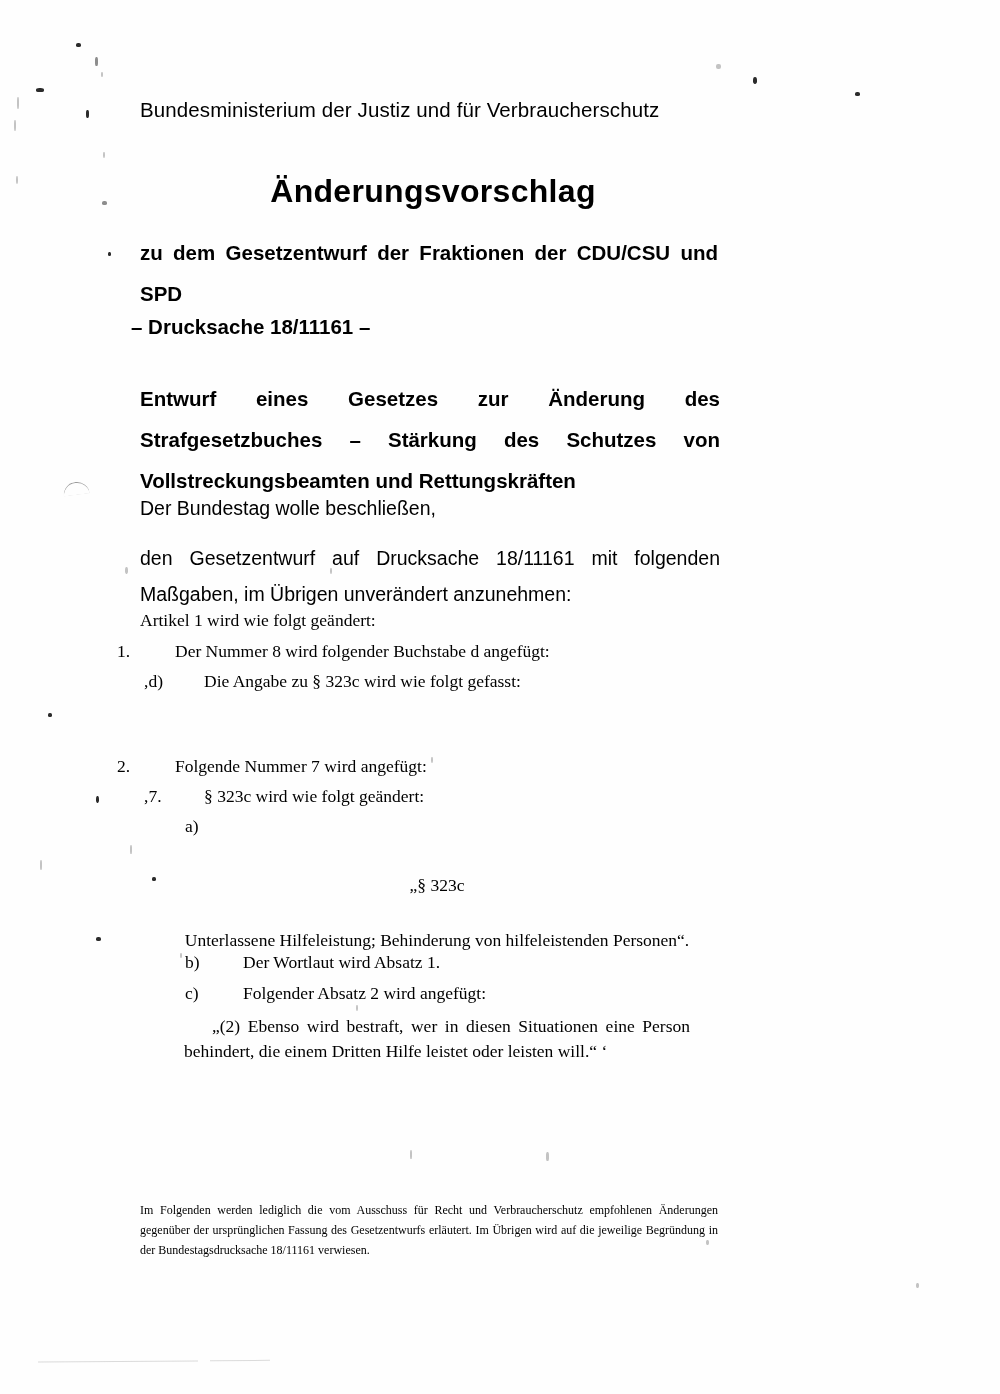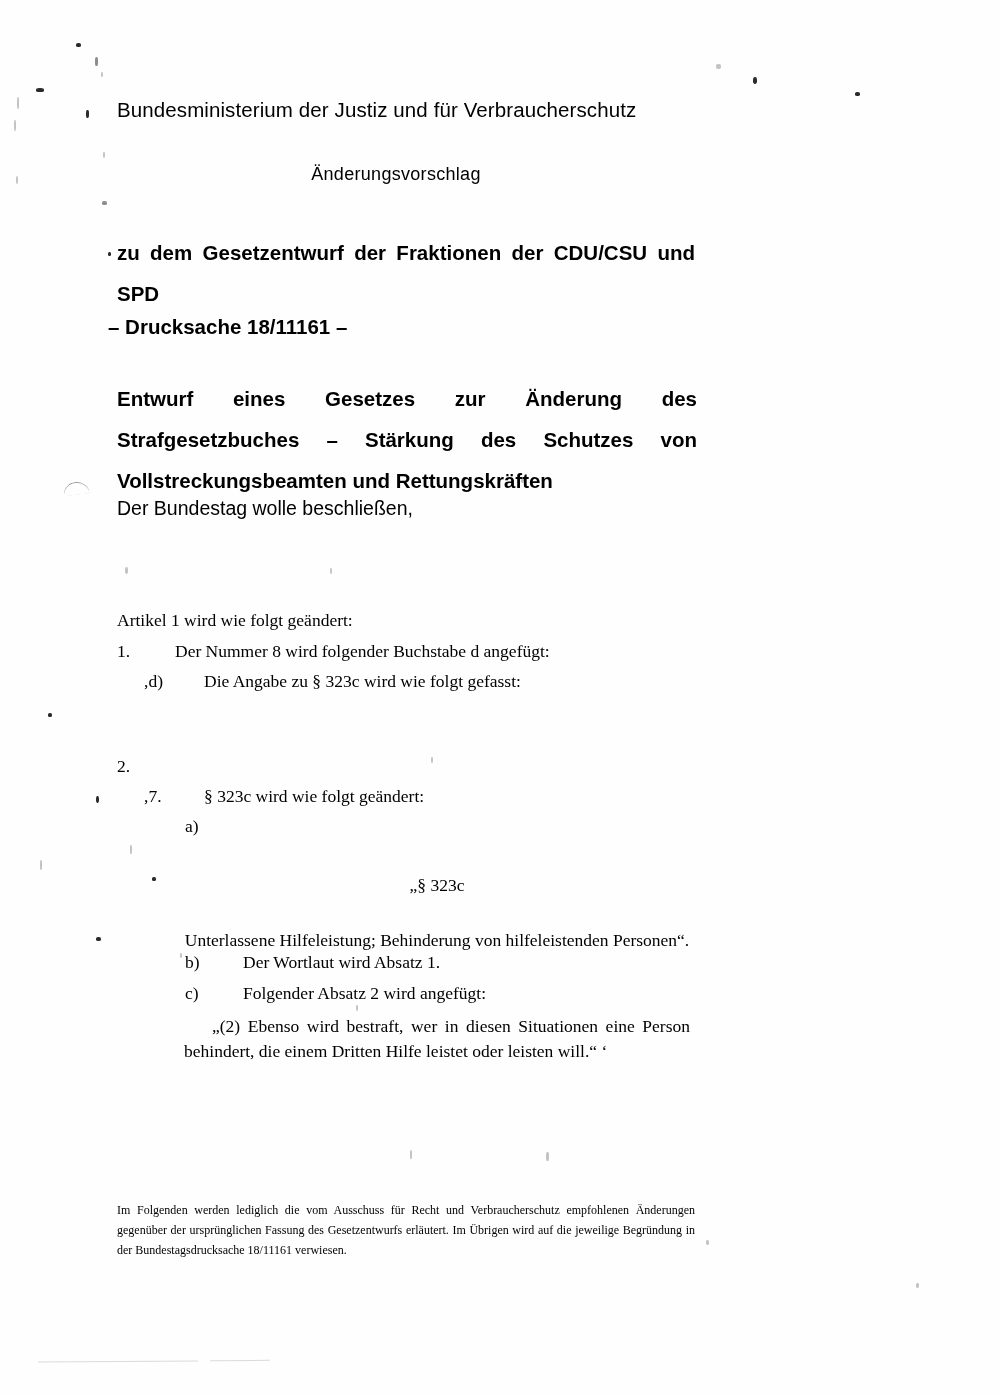--- a/index.html
+++ b/index.html
@@ -54,37 +54,37 @@
   }
 
   
   .sans {
     font-family: "Liberation Sans", "DejaVu Sans", sans-serif;
   }
   .serif {
     font-family: "Liberation Serif", "DejaVu Serif", serif;
   }
 
-  .blk { position: absolute; z-index: 10; }
+  .blk { position: absolute; z-index: 10; margin-left: 23px; }
 
   .ministry {
     left: 117px;
     top: 98px;
     font-size: 20.5px;
     letter-spacing: .1px;
     white-space: nowrap;
   }
 
   .doc-title {
-    left: 106px;
+    left: 120px;
     top: 152px;
     width: 580px;
     text-align: center;
-    font-size: 18px;
-    font-weight: normal;
+    font-size: 32px;
+    font-weight: bold;
     letter-spacing: .3px;
   }
 
   .subtitle {
     left: 117px;
     top: 232px;
     width: 578px;
     font-size: 20.5px;
     font-weight: bold;
     line-height: 41px;
@@ -242,36 +242,38 @@
   <h1 class="blk sans doc-title">Änderungsvorschlag</h1>
 
   <div class="blk sans subtitle">zu dem Gesetzentwurf der Fraktionen der CDU/CSU und SPD</div>
 
   <div class="blk sans drucksache">– Drucksache 18/11161 –</div>
 
   <div class="blk sans resolve">Der Bundestag wolle beschließen,</div>
 
   <div class="blk sans law-title">Entwurf eines Gesetzes zur Änderung des Strafgesetzbuches – Stärkung des Schutzes von Vollstreckungsbeamten und Rettungskräften</div>
 
+  <div class="blk sans intro">den Gesetzentwurf auf Drucksache 18/11161 mit folgenden Maßgaben, im Übrigen unverändert anzunehmen:</div>
 
   <div class="blk serif art-lead">Artikel 1 wird wie folgt geändert:</div>
 
   <div class="item serif" style="left:117px; top:640px; width:470px; padding-left:58px;">
     <span class="mk">1.</span>
     <span class="tx">Der Nummer 8 wird folgender Buchstabe d angefügt:</span>
   </div>
 
   <div class="item serif" style="left:144px; top:670px; width:450px; padding-left:60px;">
     <span class="mk">,d)</span>
     <span class="tx">Die Angabe zu § 323c wird wie folgt gefasst:</span>
   </div>
 
 
   <div class="item serif" style="left:117px; top:755px; width:470px; padding-left:58px;">
     <span class="mk">2.</span>
+    <span class="tx">Folgende Nummer 7 wird angefügt:</span>
   </div>
 
   <div class="item serif" style="left:144px; top:785px; width:450px; padding-left:60px;">
     <span class="mk">,7.</span>
     <span class="tx">§ 323c wird wie folgt geändert:</span>
   </div>
 
   <div class="item serif" style="left:185px; top:815px; width:420px; padding-left:58px;">
     <span class="mk">a)</span>
   </div>

